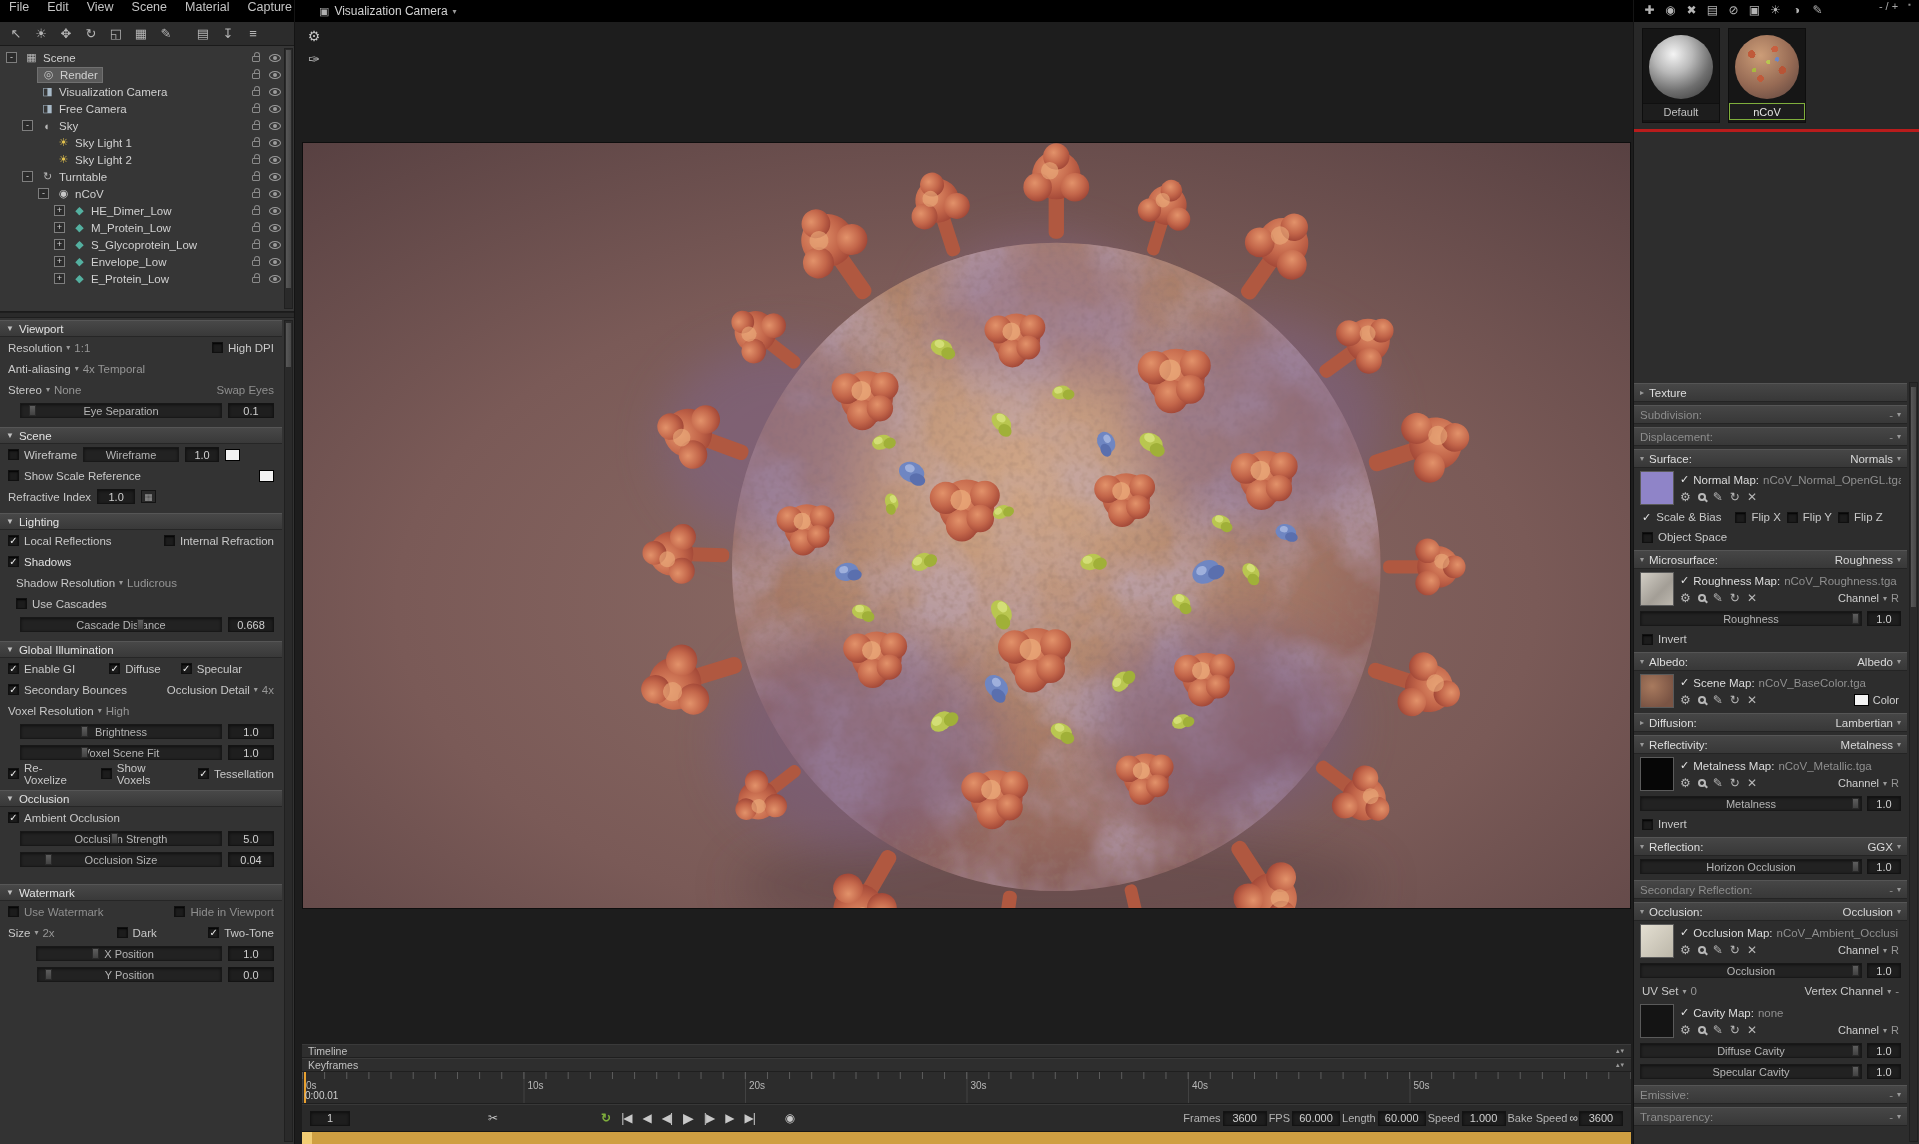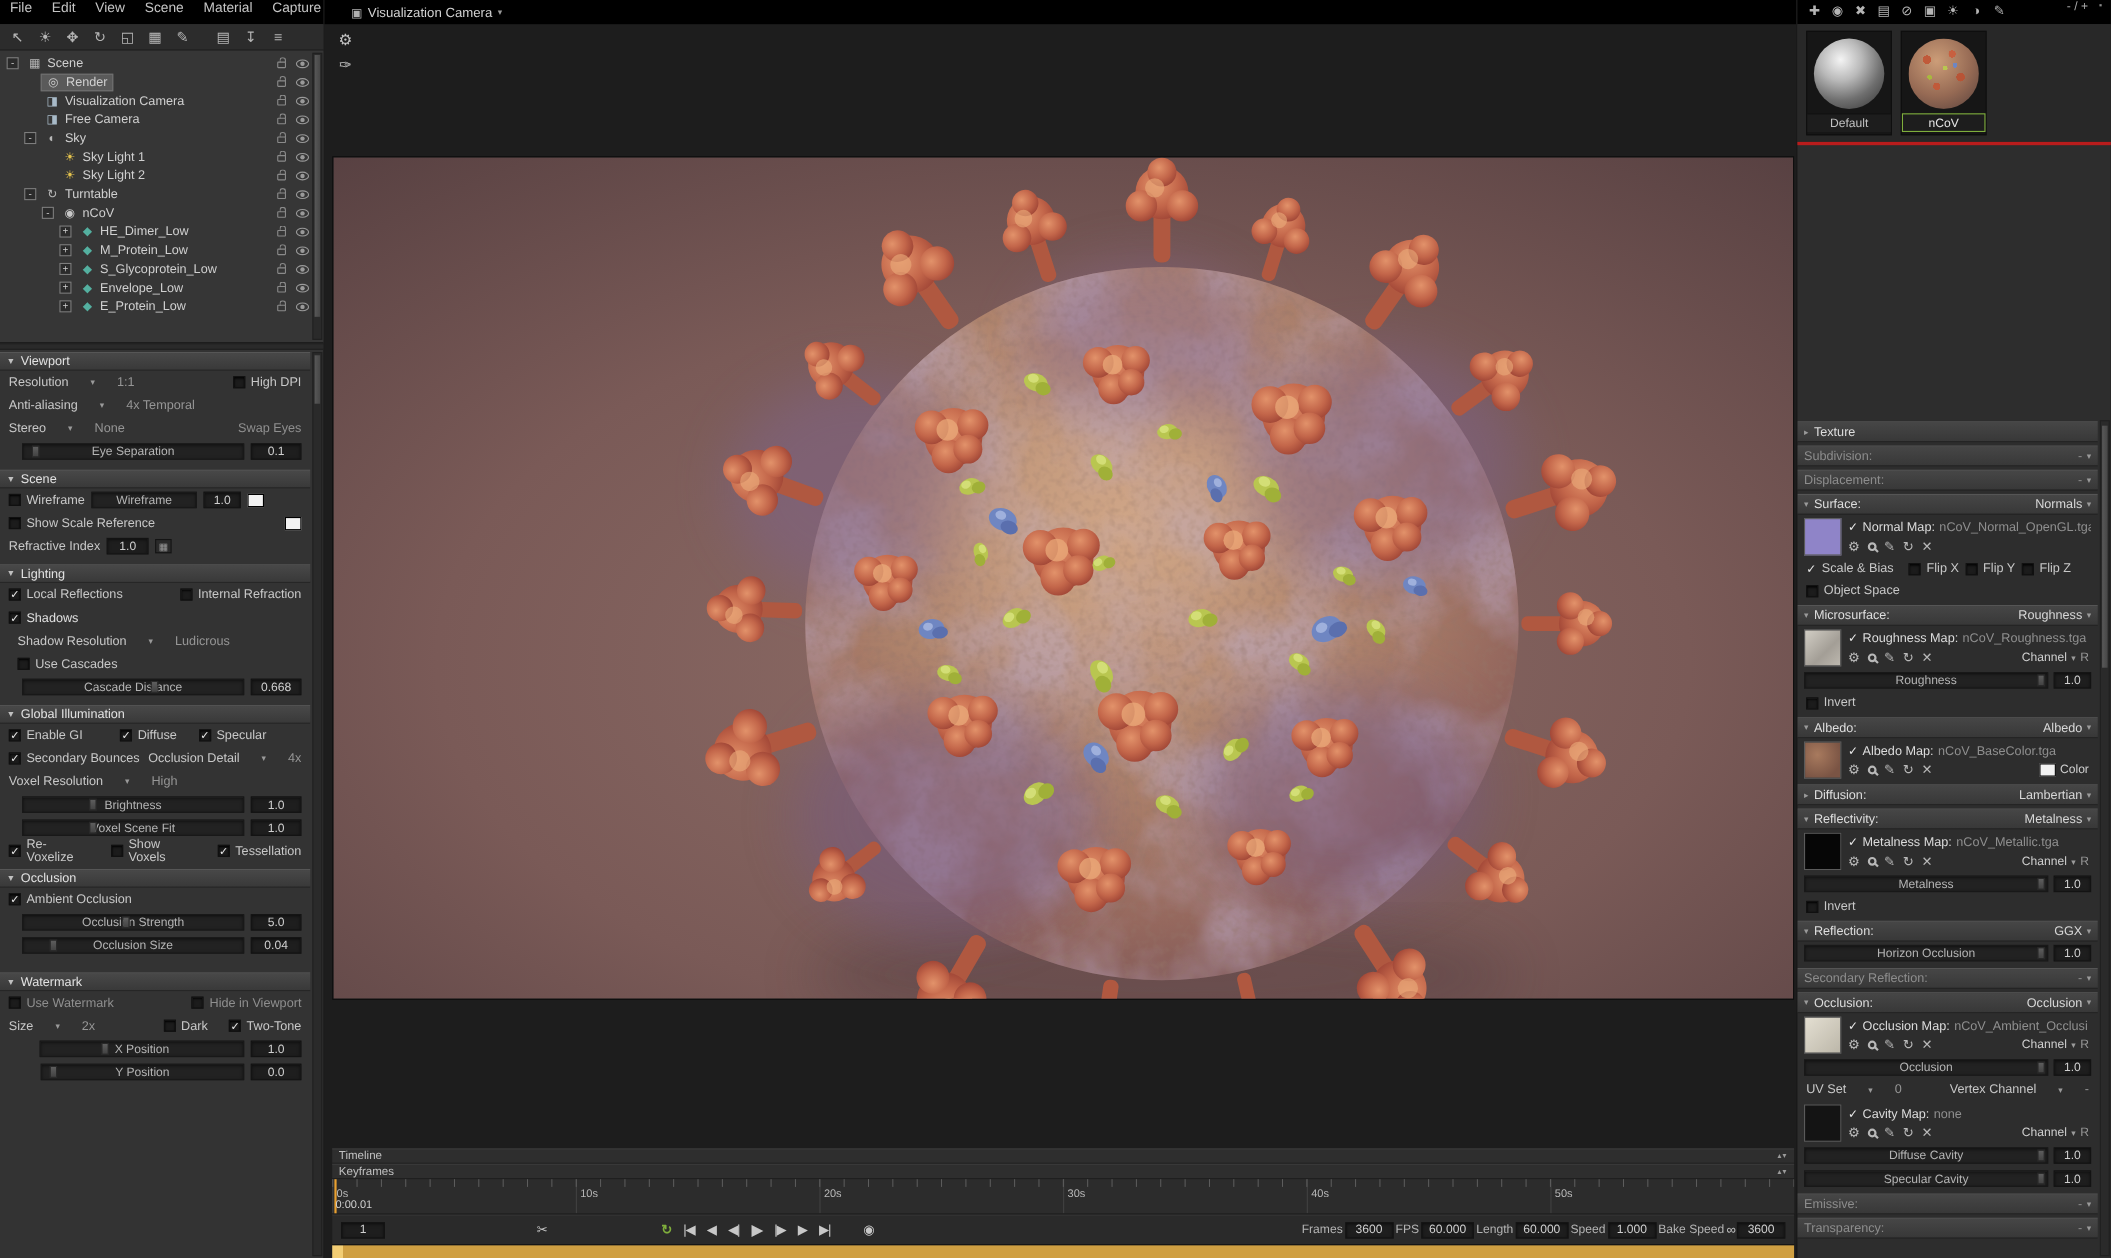--- a/index.html
+++ b/index.html
@@ -32,21 +32,21 @@
 .splitter { height:6px; background:#2a2a2a; border-top:1px solid #1e1e1e; border-bottom:1px solid #1e1e1e; flex:none; }
 
 .props { flex:1; position:relative; padding-right:12px; overflow:hidden; }
 .phead { height:17px; background:linear-gradient(#484848,#393939); border-top:1px solid #565656; border-bottom:1px solid #262626; display:flex; align-items:center; padding:0 6px; gap:5px; font-size:11.5px; color:#e2e2e2; margin-top:6px; }
 .phead.first { margin-top:2px; }
 .ph-arr { font-size:8px; color:#c0c0c0; }
 .prow { height:21px; display:flex; align-items:center; padding:0 8px; gap:6px; font-size:11.5px; color:#c8c8c8; }
 .chk { width:11px; height:11px; background:#1c1c1c; border:1px solid #101010; box-shadow:inset 0 1px 2px #000; display:inline-flex; align-items:center; justify-content:center; font-size:10px; color:#ececec; flex:none; }
 .chkgrp { display:inline-flex; align-items:center; gap:5px; }
 .right { margin-left:auto; }
-.dd { display:inline-flex; align-items:center; gap:20px; }
+.dd { display:inline-flex; align-items:center; gap:4px; }
 .arr8 { font-size:8px; color:#9a9a9a; }
 .ddval { color:#969696; }
 .dim { color:#8f8f8f;align-items:center; }
 .track { flex:1; height:15px; background:#222; border:1px solid #181818; box-shadow:inset 0 1px 3px rgba(0,0,0,.55); position:relative; display:flex; align-items:center; justify-content:center; font-size:11px; color:#b4b4b4; }
 .handle { position:absolute; top:1px; bottom:1px; width:7px; background:linear-gradient(#5e5e5e,#424242); border:1px solid #2a2a2a; }
 .vbox { width:46px; height:15px; background:#1e1e1e; border:1px solid #131313; box-shadow:inset 0 1px 3px rgba(0,0,0,.55); display:flex; align-items:center; justify-content:center; font-size:11px; color:#d0d0d0; flex:none; }
 .swatch { width:15px; height:12px; background:#f2f2f2; border:1px solid #000; flex:none; }
 .slotbtn { width:15px; height:13px; background:#2a2a2a; border:1px solid #141414; color:#9a9a9a; font-size:9px; display:inline-flex; align-items:center; justify-content:center; }
 
 .vpstrip { padding-left:24px; }
@@ -910,21 +910,21 @@
           <span class="mval">
             <span>Albedo</span>
             <span class="arr8">▾</span>
           </span>
         </div>
       <div class="mblock">
         <div class="mthumb th-albedo"></div>
         <div class="mlines">
           <div class="ml1">
               <span class="mcheck">✓</span>
-              <span class="maplabel">Albedo Map:</span>
+              <span class="maplabel">Scene Map:</span>
               <span class="mapfile">nCoV_BaseColor.tga</span>
             </div>
           <div class="ml2">
             <span class="mi">⚙</span>
             <span class="i-mag"></span>
             <span class="mi">✎</span>
             <span class="mi">↻</span>
             <span class="mi">✕</span>
             <span class="chan">
                 <span class="swatch"></span>

